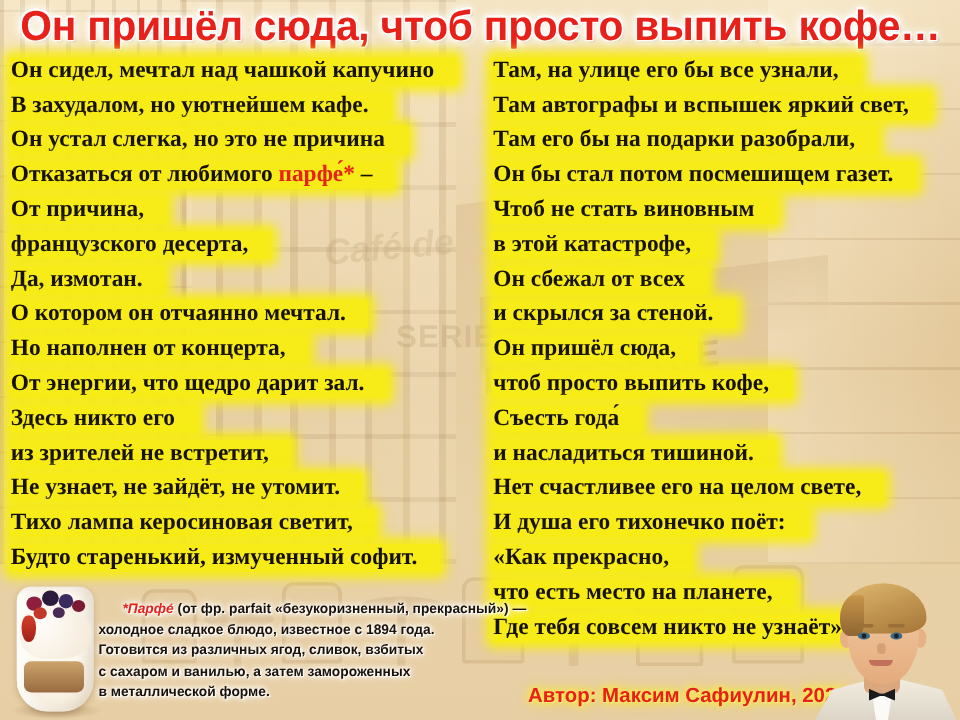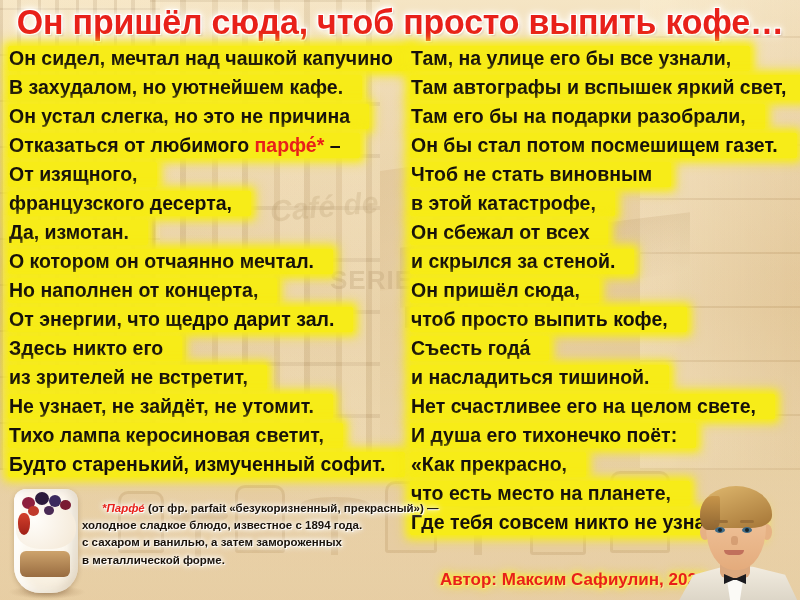--- a/index.html
+++ b/index.html
@@ -134,21 +134,21 @@
     display:flex;
   }
   .col{width:400px;padding-left:8px;box-sizing:border-box;}
   .col.right{padding-left:10px;}
   .line{
     height:29px;line-height:25px;
     display:block;white-space:nowrap;
   }
   .line > .hl{
     font-size:19.5px;font-weight:bold;
-    font-family:Liberation Sans, sans-serif;
+    font-family:Liberation Serif, serif;
     color:#15100a;
     background:#f7ec18;
     box-shadow:0 0 7px 2px #f7ec18, 0 0 11px 5px rgba(247,236,24,.75);
     padding:1px 19px 2px 1px;
     border-radius:1px;
   }
   .accent{color:#e8201a;}
 
   
   .footnote{
@@ -272,21 +272,21 @@
     <div class="title-text">Он пришёл сюда, чтоб просто выпить кофе…</div>
   </div>
 
   <div class="poem">
 
     <div class="col left">
       <div class="line"><span class="hl">Он сидел, мечтал над чашкой капучино</span></div>
       <div class="line"><span class="hl">В захудалом, но уютнейшем кафе.</span></div>
       <div class="line"><span class="hl">Он устал слегка, но это не причина</span></div>
       <div class="line"><span class="hl"><span>Отказаться от любимого </span><span class="accent">парфе́*</span><span> –</span></span></div>
-      <div class="line"><span class="hl">От изящного,</span></div>
+      <div class="line"><span class="hl">От причина,</span></div>
       <div class="line"><span class="hl">французского десерта,</span></div>
       <div class="line"><span class="hl">Да, измотан.</span></div>
       <div class="line"><span class="hl">О котором он отчаянно мечтал.</span></div>
       <div class="line"><span class="hl">Но наполнен от концерта,</span></div>
       <div class="line"><span class="hl">От энергии, что щедро дарит зал.</span></div>
       <div class="line"><span class="hl">Здесь никто его</span></div>
       <div class="line"><span class="hl">из зрителей не встретит,</span></div>
       <div class="line"><span class="hl">Не узнает, не зайдёт, не утомит.</span></div>
       <div class="line"><span class="hl">Тихо лампа керосиновая светит,</span></div>
       <div class="line"><span class="hl">Будто старенький, измученный софит.</span></div>
@@ -309,20 +309,21 @@
       <div class="line"><span class="hl">И душа его тихонечко поёт:</span></div>
       <div class="line"><span class="hl">«Как прекрасно,</span></div>
       <div class="line"><span class="hl">что есть место на планете,</span></div>
       <div class="line"><span class="hl">Где тебя совсем никто не узнаёт».</span></div>
     </div>
   </div>
 
   <div class="footnote">
     <div class="fn-line"><span class="fn-term">*Парфе́</span><span> (от фр. parfait «безукоризненный, прекрасный») —</span></div>
     <div class="fn-line">холодное сладкое блюдо, известное с 1894 года.</div>
+    <div class="fn-line">Готовится из различных ягод, сливок, взбитых</div>
     <div class="fn-line">с сахаром и ванилью, а затем замороженных</div>
     <div class="fn-line">в металлической форме.</div>
   </div>
 
   <div class="author">Автор: Максим Сафиулин, 2022</div>
 
   <div class="parfait">
     <div class="pf-shadow"></div>
     <div class="pf-glass"></div>
     <div class="pf-choco"></div>

